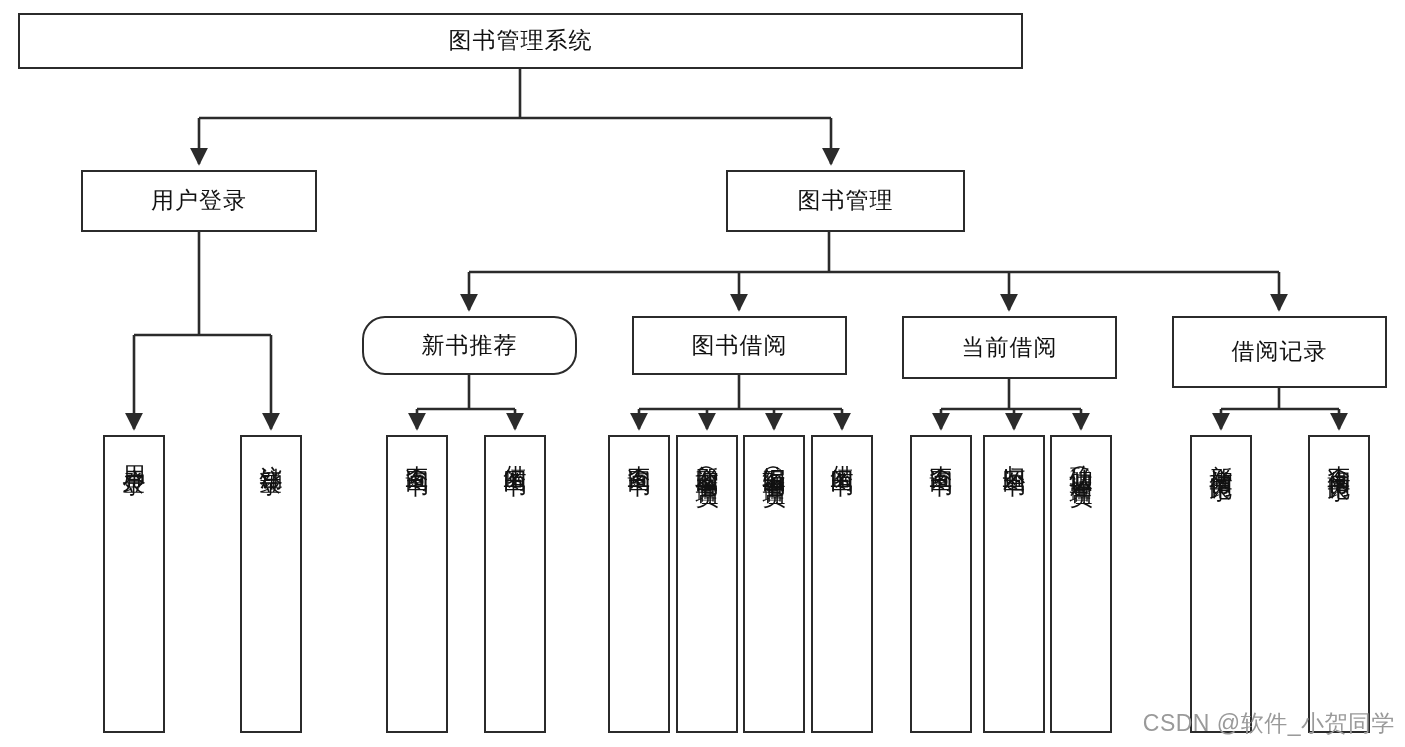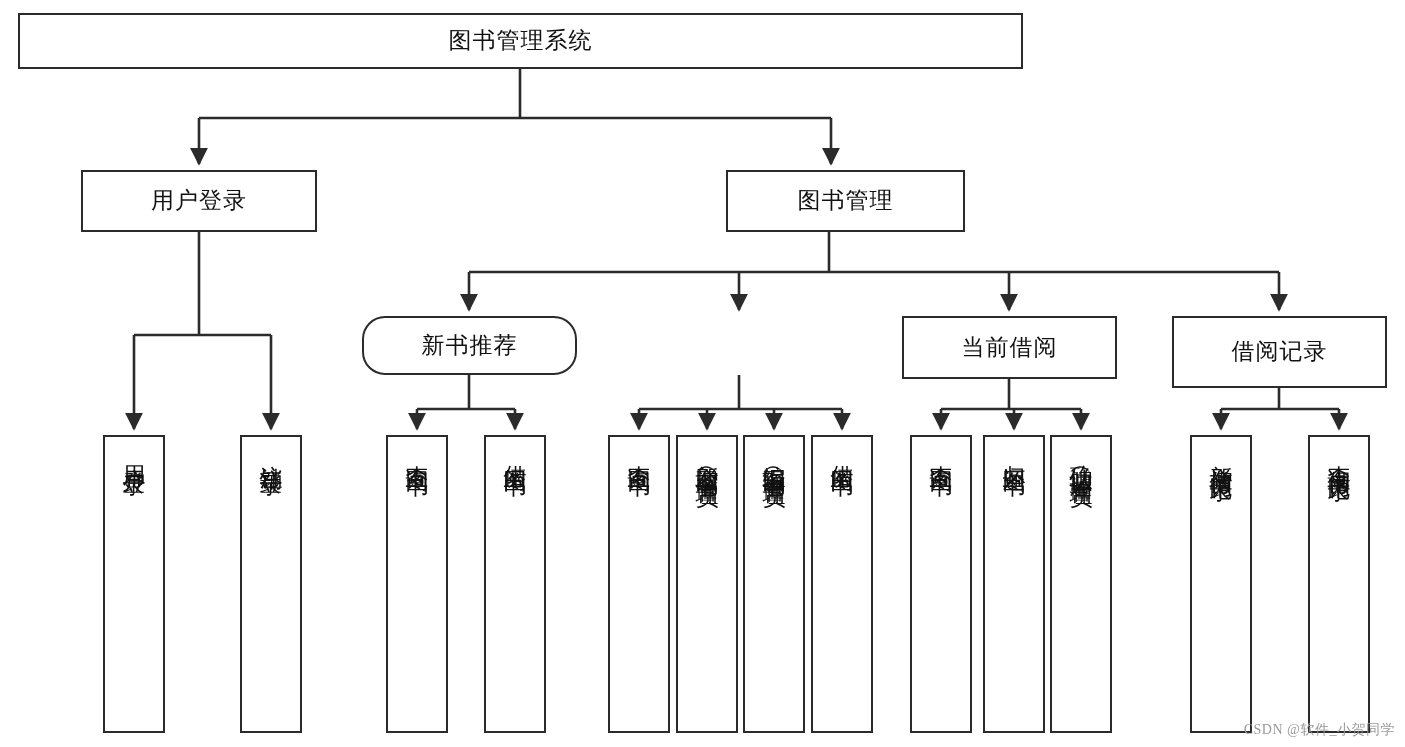--- a/index.html
+++ b/index.html
@@ -51,25 +51,24 @@
     text-orientation: upright;
     font-size: 23px;
     line-height: 1.18;
     letter-spacing: 3px;
     white-space: nowrap;
   }
   #watermark {
     position: absolute;
     right: 10px;
     bottom: 8px;
-    font-size: 14px;
+    font-size: 23px;
     color: #9a9a9a;
     white-space: nowrap;
     letter-spacing: 0.5px;
-    font-family: Liberation Serif, serif;
   }
 </style>
 </head>
 <body>
 
 <div id="stage">
 
   <svg id="wires" viewBox="0 0 1405 747" width="1405" height="747" aria-hidden="true">
     <defs>
       <marker id="arrow" viewBox="0 0 10 10" refX="9" refY="5" markerWidth="7" markerHeight="7" orient="auto-start-reverse">
@@ -127,20 +126,23 @@
   <div class="node horiz" style="left:81px; top:170px; width:236px; height:62px;">
     <span class="label">用户登录</span>
   </div>
   <div class="node horiz" style="left:712px; top:170px; width:239px; height:62px;margin-left:14px;">
     <span class="label">图书管理</span>
   </div>
 
   <div class="node horiz" style="left:362px; top:316px; width:215px; height:59px;border-radius:23px;">
     <span class="label">新书推荐</span>
   </div>
+  <div class="node horiz" style="left:632px; top:316px; width:215px; height:59px;">
+    <span class="label">图书借阅</span>
+  </div>
   <div class="node horiz" style="left:902px; top:316px; width:215px; height:63px;">
     <span class="label">当前借阅</span>
   </div>
   <div class="node horiz" style="left:1172px; top:316px; width:215px; height:72px;">
     <span class="label">借阅记录</span>
   </div>
 
   <div class="node vert" style="left:103px; top:435px; width:62px; height:298px;">
     <span class="label">用户登录</span>
   </div>

